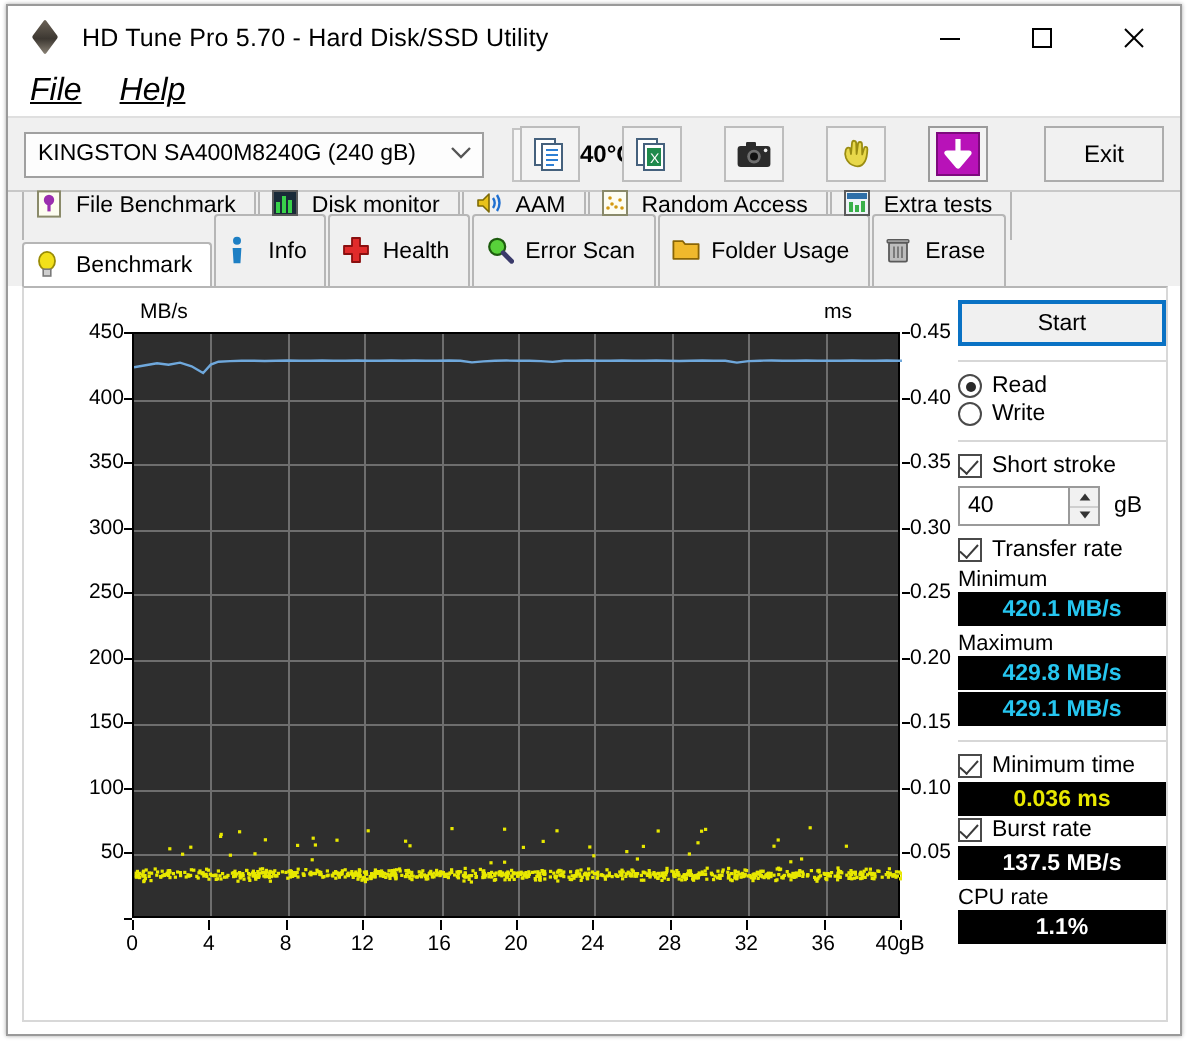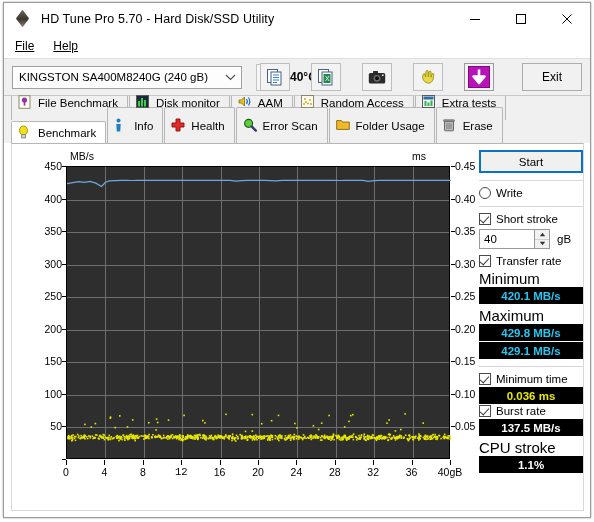--- a/index.html
+++ b/index.html
@@ -41,21 +41,21 @@
   .winbtn {
     width: 46px; height: 31px; display: flex; align-items: center; justify-content: center;
   }
   .winbtn svg { display: block; }
   
   .menubar {
     height: 24px; min-height: 24px; display: flex; align-items: center;
     background: #ffffff; padding-left: 9px;
   }
   .menu-item {
-    font-size: 12px; color: #000; padding: 2px 9px 2px 2px; margin-right: 8px;
+    font-size: 16px; color: #000; padding: 2px 9px 2px 2px; margin-right: 8px; font-style: italic;
   }
   .menu-item u { text-decoration: underline; }
   
   .toolbar {
     height: 38px; min-height: 38px;
     background: #f0f0f0;
     border-top: 1px solid #dfdfdf;
     border-bottom: 1px solid #c8c8c8;
     display: flex; align-items: center; padding: 0 8px;
     position: relative;
@@ -166,21 +166,21 @@
     width: 56px; height: 20px; border: 1px solid #9a9a9a; background: #fff;
     display: flex; align-items: center; font-size: 11.5px; color: #000; padding-left: 4px;
   }
   .spin-btns {
     width: 15px; height: 20px; border: 1px solid #9a9a9a; border-left: none;
     background: #f1f1f1; display: flex; flex-direction: column;
   }
   .spin-btns div { flex: 1; display: flex; align-items: center; justify-content: center; }
   .spin-btns div:first-child { border-bottom: 1px solid #cfcfcf; }
   .gb-lbl { margin-left: 7px; font-size: 11.5px; color: #000; }
-  .stat-label { font-size: 15px; color: #000; margin-top: 3px; }
+  .stat-label { font-size: 11px; color: #000; margin-top: 3px; }
   .stat-val {
     height: 17px; background: #000; display: flex; align-items: center;
     justify-content: center; font-size: 11.5px; font-weight: bold;
     margin-bottom: 1px;
   }
   .v-cyan { color: #26c6f0; }
   .v-yellow { color: #e8e800; }
   .v-white { color: #ffffff; }
 </style>
 </head>
@@ -1365,21 +1365,21 @@
           <div class="ytick-r" style="top: 48.5556px;">0.40</div>
           <div class="ytickmark" style="left: 431px; top: 48.5556px;"></div>
           <div class="ytick-r" style="top: 16px;">0.45</div>
           <div class="ytickmark" style="left: 431px; top: 16px;"></div>
           <div class="xtick" style="left: 46px;">0</div>
           <div class="xtickmark" style="left: 46px;"></div>
           <div class="xtick" style="left: 84.4px;">4</div>
           <div class="xtickmark" style="left: 84.4px;"></div>
           <div class="xtick" style="left: 122.8px;">8</div>
           <div class="xtickmark" style="left: 122.8px;"></div>
-          <div class="xtick" style="left: 161.2px; font-family: Liberation Mono, monospace;">12</div>
+          <div class="xtick" style="left: 161.2px;">12</div>
           <div class="xtickmark" style="left: 161.2px;"></div>
           <div class="xtick" style="left: 199.6px;">16</div>
           <div class="xtickmark" style="left: 199.6px;"></div>
           <div class="xtick" style="left: 238px;">20</div>
           <div class="xtickmark" style="left: 238px;"></div>
           <div class="xtick" style="left: 276.4px;">24</div>
           <div class="xtickmark" style="left: 276.4px;"></div>
           <div class="xtick" style="left: 314.8px;">28</div>
           <div class="xtickmark" style="left: 314.8px;"></div>
           <div class="xtick" style="left: 353.2px;">32</div>
@@ -1391,20 +1391,24 @@
         </div>
     </div>
 
     <div class="side">
       <div class="start-btn">
         <span>Start</span>
       </div>
       <div class="sep"></div>
 
       <div class="radio-row">
+        <span class="radio on"></span>
+        <span>Read</span>
+      </div>
+      <div class="radio-row">
         <span class="radio"></span>
         <span>Write</span>
       </div>
 
       <div class="sep"></div>
 
       <div class="chk-row">
         <span class="chk on"></span>
         <span>Short stroke</span>
       </div>
@@ -1445,18 +1449,18 @@
         <span>Minimum time</span>
       </div>
       <div class="stat-val v-yellow">0.036 ms</div>
 
       <div class="chk-row">
         <span class="chk on"></span>
         <span>Burst rate</span>
       </div>
       <div class="stat-val v-white">137.5 MB/s</div>
 
-      <div class="stat-label">CPU stroke</div>
+      <div class="stat-label">CPU rate</div>
       <div class="stat-val v-white">1.1%</div>
     </div>
 
   </div>
 </div>
 
 </body></html>

